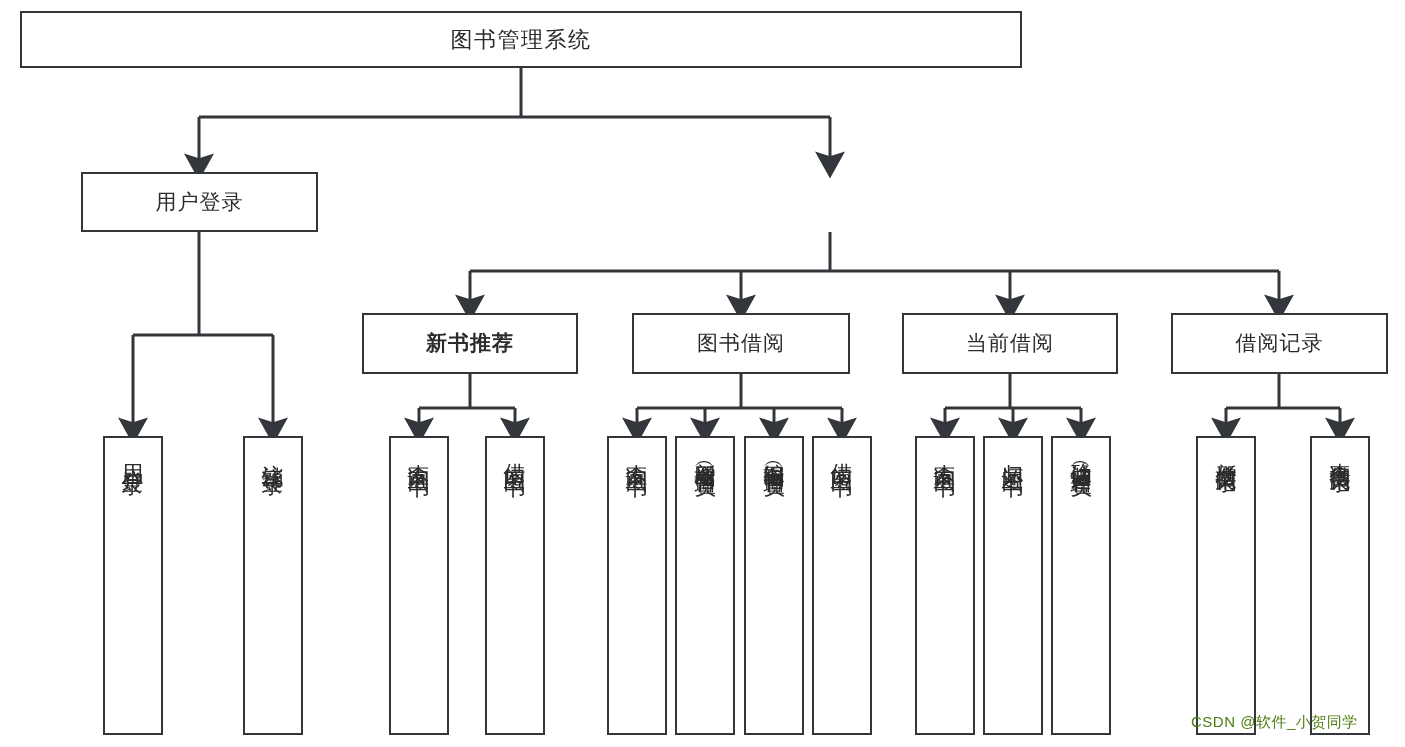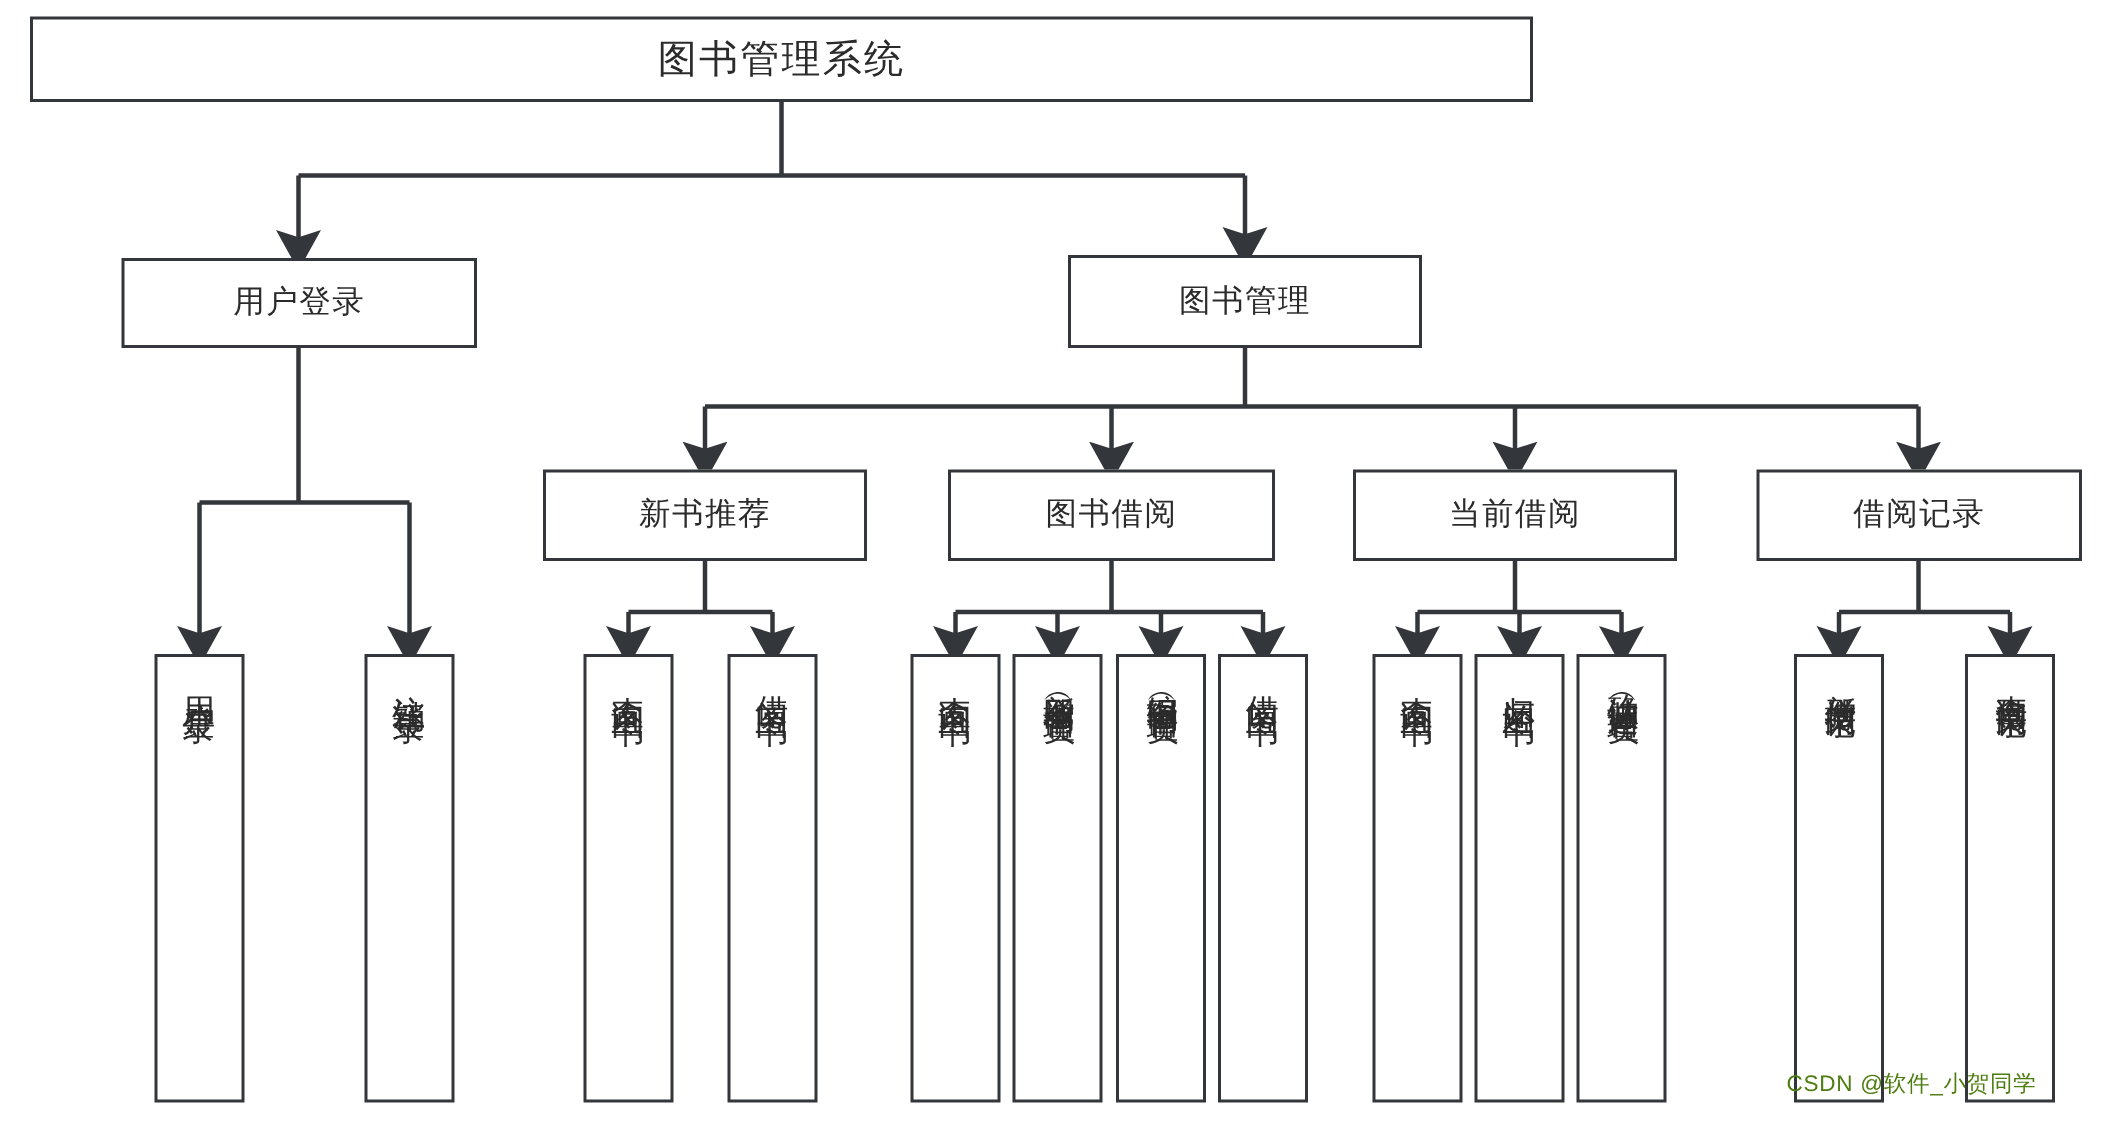--- a/index.html
+++ b/index.html
@@ -25,21 +25,21 @@
   .node .lbl{
     display:block;
     text-align:center;
     line-height:1.18;
     white-space:nowrap;
   }
   .node.horiz .lbl{
     font-size:21px;
     letter-spacing:1px;
   }
-  .node.root .lbl{font-size:26px;letter-spacing:1.5px;}
+  .node.root .lbl{font-size:22px;letter-spacing:1.5px;}
 
   
   .node.vert{
     align-items:flex-start;
     padding-top:8px;
   }
   .node.vert .lbl{
     writing-mode:vertical-rl;
     text-orientation:upright;
     font-size:22px;
@@ -114,25 +114,22 @@
     </g>
   </svg>
 
   <div class="node root horiz" style="left:20px;top:11px;width:1002px;height:57px;">
     <span class="lbl">图书管理系统</span>
   </div>
 
   <div class="node horiz" style="left:81px;top:172px;width:237px;height:60px;">
     <span class="lbl">用户登录</span>
   </div>
-  <div class="node horiz" style="left:712px;top:170px;width:236px;height:62px;">
-    <span class="lbl">图书管理</span>
-  </div>
 
-  <div class="node horiz" style="left:362px;top:313px;width:216px;height:61px;">
+  <div class="node horiz" style="left:362px;top:313px;width:216px;height:61px;font-weight:bold;">
     <span class="lbl">新书推荐</span>
   </div>
   <div class="node horiz" style="left:632px;top:313px;width:218px;height:61px;">
     <span class="lbl">图书借阅</span>
   </div>
   <div class="node horiz" style="left:902px;top:313px;width:216px;height:61px;align-items:center;">
     <span class="lbl">当前借阅</span>
   </div>
   <div class="node horiz" style="left:1171px;top:313px;width:217px;height:61px;">
     <span class="lbl">借阅记录</span>

